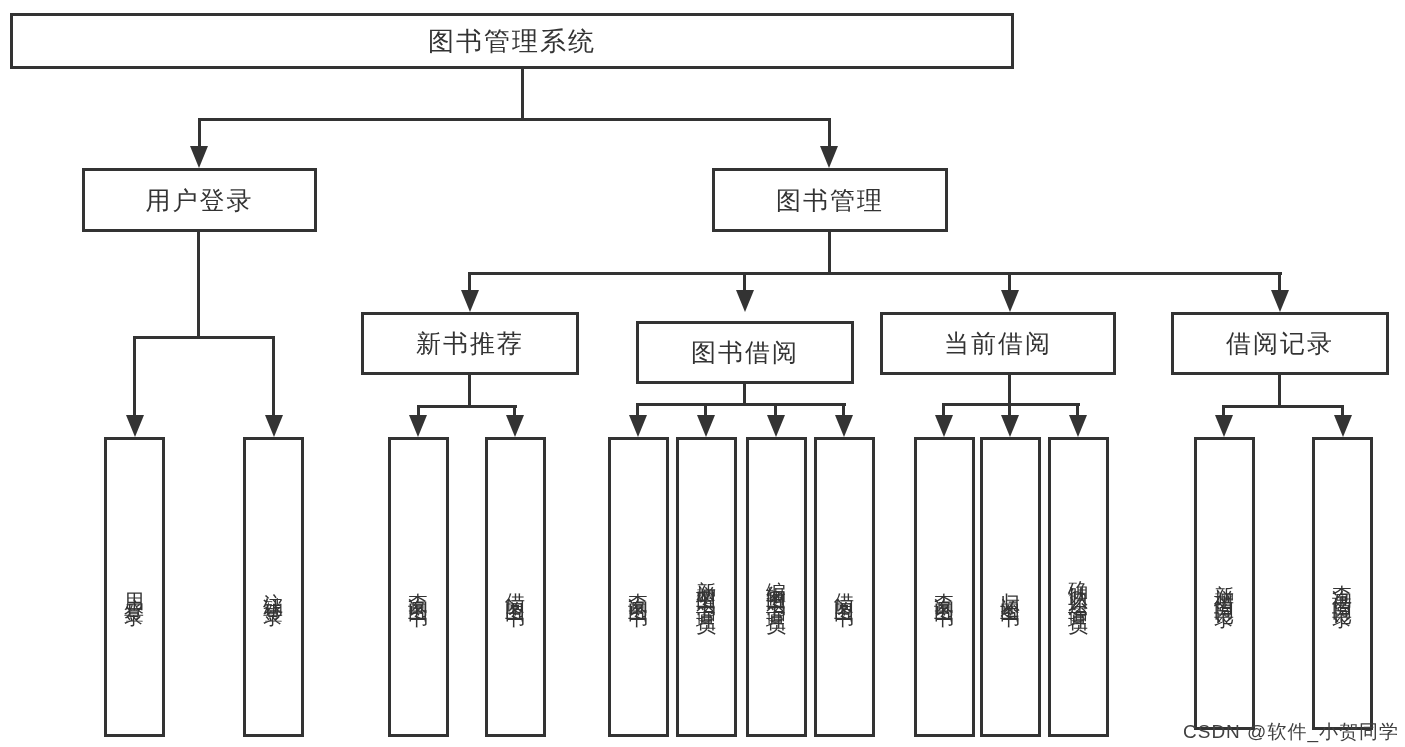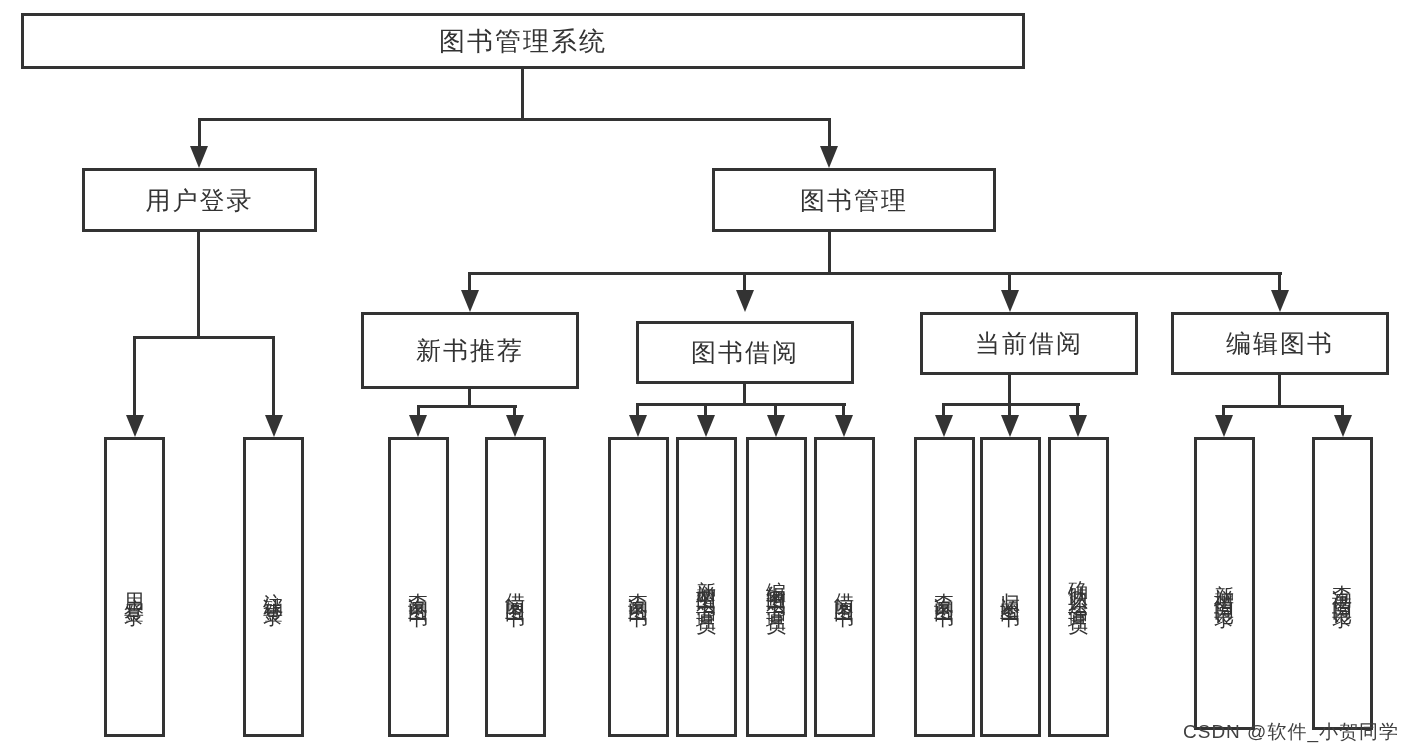--- a/index.html
+++ b/index.html
@@ -62,35 +62,35 @@
     letter-spacing: 1px;
     z-index: 5;
     white-space: nowrap;
   }
 </style>
 </head>
 <body>
 
 <div id="canvas">
 
-  <div class="node root" style="left:21px; top:13px; width:1004px; height:56px;">
+  <div class="node root" style="left:10px; top:13px; width:1004px; height:56px;">
     <span class="node-label">图书管理系统</span>
   </div>
 
   <div class="vline" style="left:521px; top:69px; height:49px;"></div>
   <div class="hline" style="left:198px; top:118px; width:633px;"></div>
   <div class="vline" style="left:198px; top:118px; height:30px;"></div>
   <div class="arrow" style="left:190px; top:146px;"></div>
   <div class="vline" style="left:828px; top:118px; height:30px;"></div>
   <div class="arrow" style="left:820px; top:146px;"></div>
 
   <div class="node" style="left:82px; top:168px; width:235px; height:64px;">
     <span class="node-label">用户登录</span>
   </div>
-  <div class="node" style="left:712px; top:168px; width:284px; height:64px;text-align:right;">
+  <div class="node" style="left:712px; top:168px; width:236px; height:64px;text-align:right;">
     <span class="node-label">图书管理</span>
   </div>
 
   <div class="vline" style="left:197px; top:232px; height:104px;"></div>
   <div class="hline" style="left:133px; top:336px; width:142px;"></div>
   <div class="vline" style="left:133px; top:336px; height:82px;"></div>
   <div class="arrow" style="left:126px; top:415px;"></div>
   <div class="vline" style="left:272px; top:336px; height:82px;"></div>
   <div class="arrow" style="left:265px; top:415px;"></div>
 
@@ -98,31 +98,31 @@
   <div class="hline" style="left:468px; top:272px; width:814px;"></div>
   <div class="vline" style="left:468px; top:272px; height:20px;"></div>
   <div class="arrow" style="left:461px; top:290px;"></div>
   <div class="vline" style="left:743px; top:272px; height:20px;"></div>
   <div class="arrow" style="left:736px; top:290px;"></div>
   <div class="vline" style="left:1008px; top:272px; height:20px;"></div>
   <div class="arrow" style="left:1001px; top:290px;"></div>
   <div class="vline" style="left:1278px; top:272px; height:20px;"></div>
   <div class="arrow" style="left:1271px; top:290px;"></div>
 
-  <div class="node" style="left:361px; top:312px; width:218px; height:77px;justify-content:center;">
+  <div class="node" style="left:361px; top:312px; width:218px; height:63px;justify-content:center;">
     <span class="node-label">新书推荐</span>
   </div>
   <div class="node" style="left:636px; top:321px; width:218px; height:63px;">
     <span class="node-label">图书借阅</span>
   </div>
-  <div class="node" style="left:920px; top:312px; width:218px; height:63px;">
+  <div class="node" style="left:880px; top:312px; width:236px; height:63px;">
     <span class="node-label">当前借阅</span>
   </div>
   <div class="node" style="left:1171px; top:312px; width:218px; height:63px;">
-    <span class="node-label">编辑图书</span>
+    <span class="node-label">借阅记录</span>
   </div>
 
   <div class="vline" style="left:468px; top:375px; height:32px;"></div>
   <div class="hline" style="left:417px; top:405px; width:100px;"></div>
   <div class="vline" style="left:417px; top:405px; height:12px;"></div>
   <div class="arrow" style="left:409px; top:415px;"></div>
   <div class="vline" style="left:513px; top:405px; height:12px;"></div>
   <div class="arrow" style="left:506px; top:415px;"></div>
 
   <div class="vline" style="left:743px; top:375px; height:30px;"></div>

